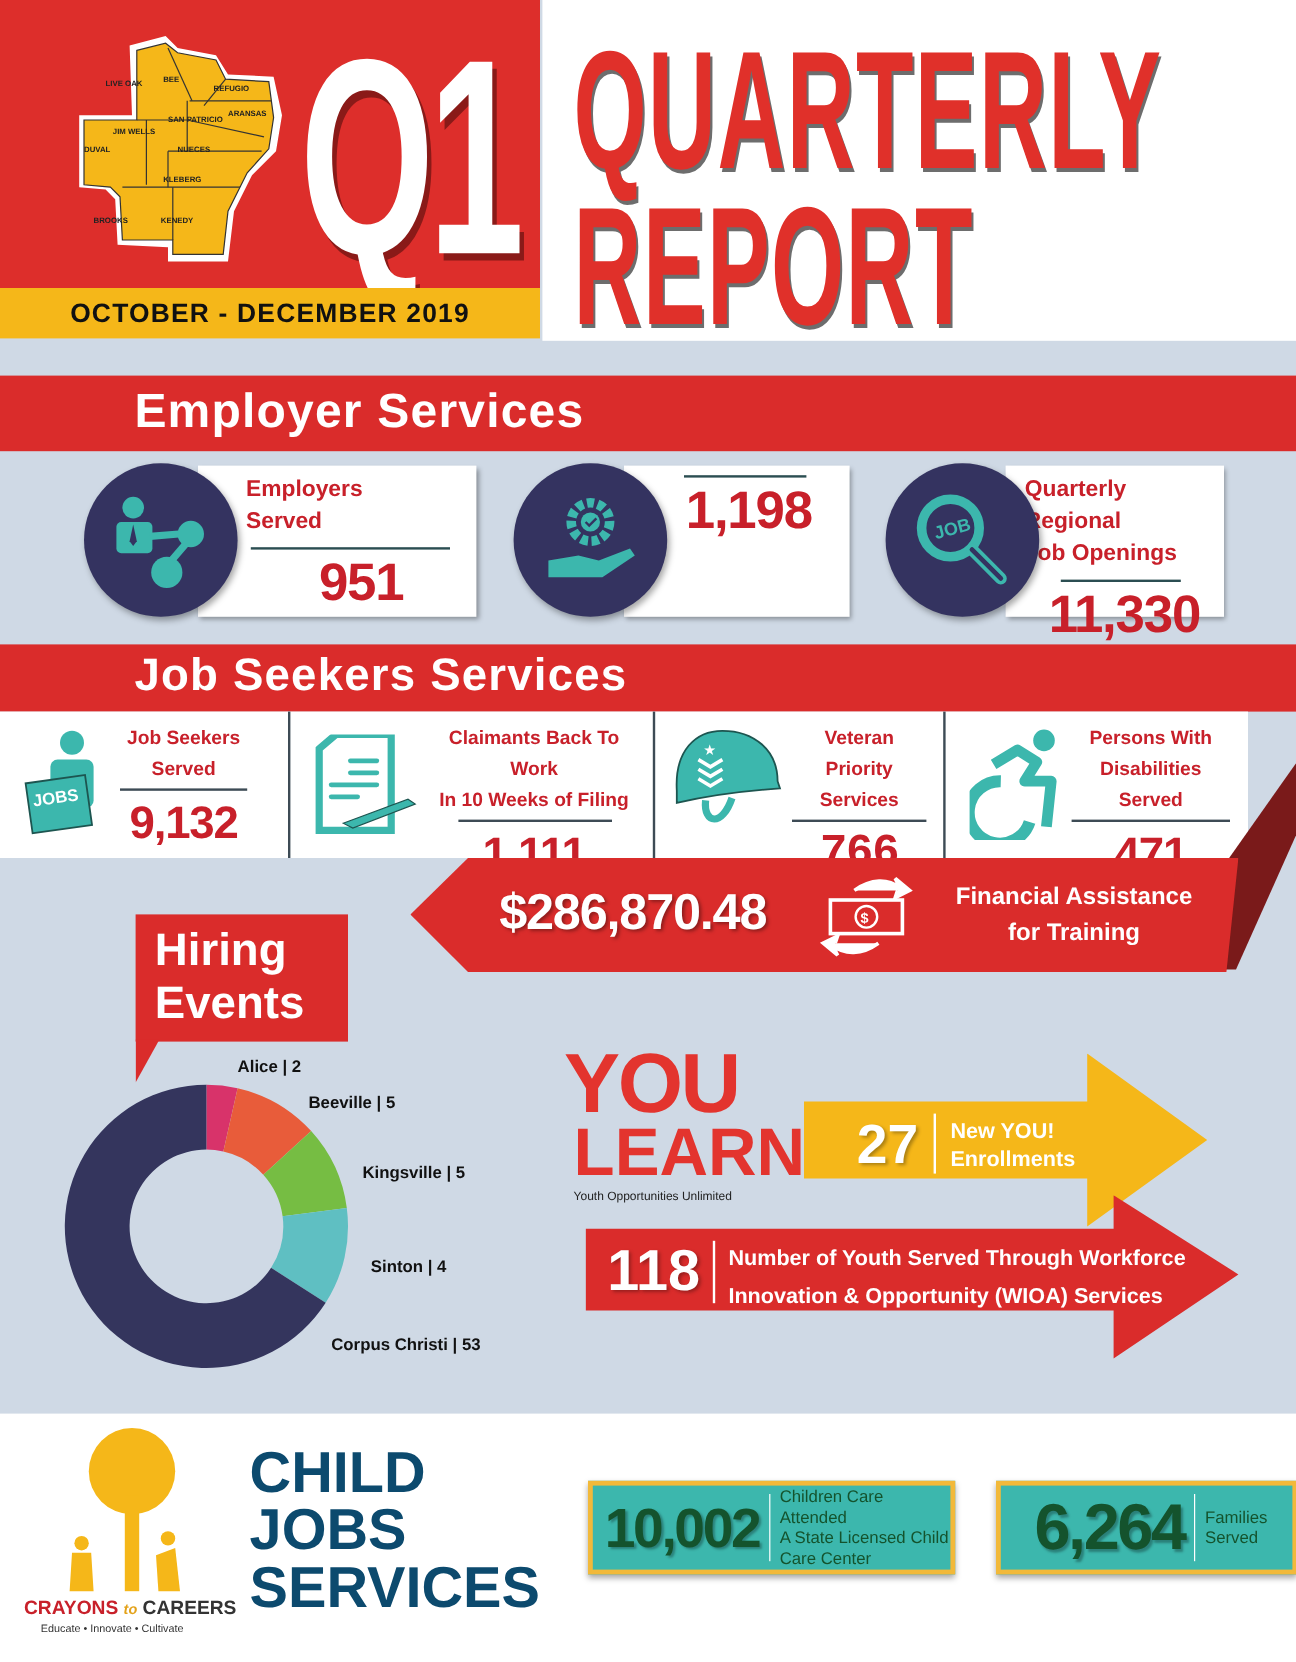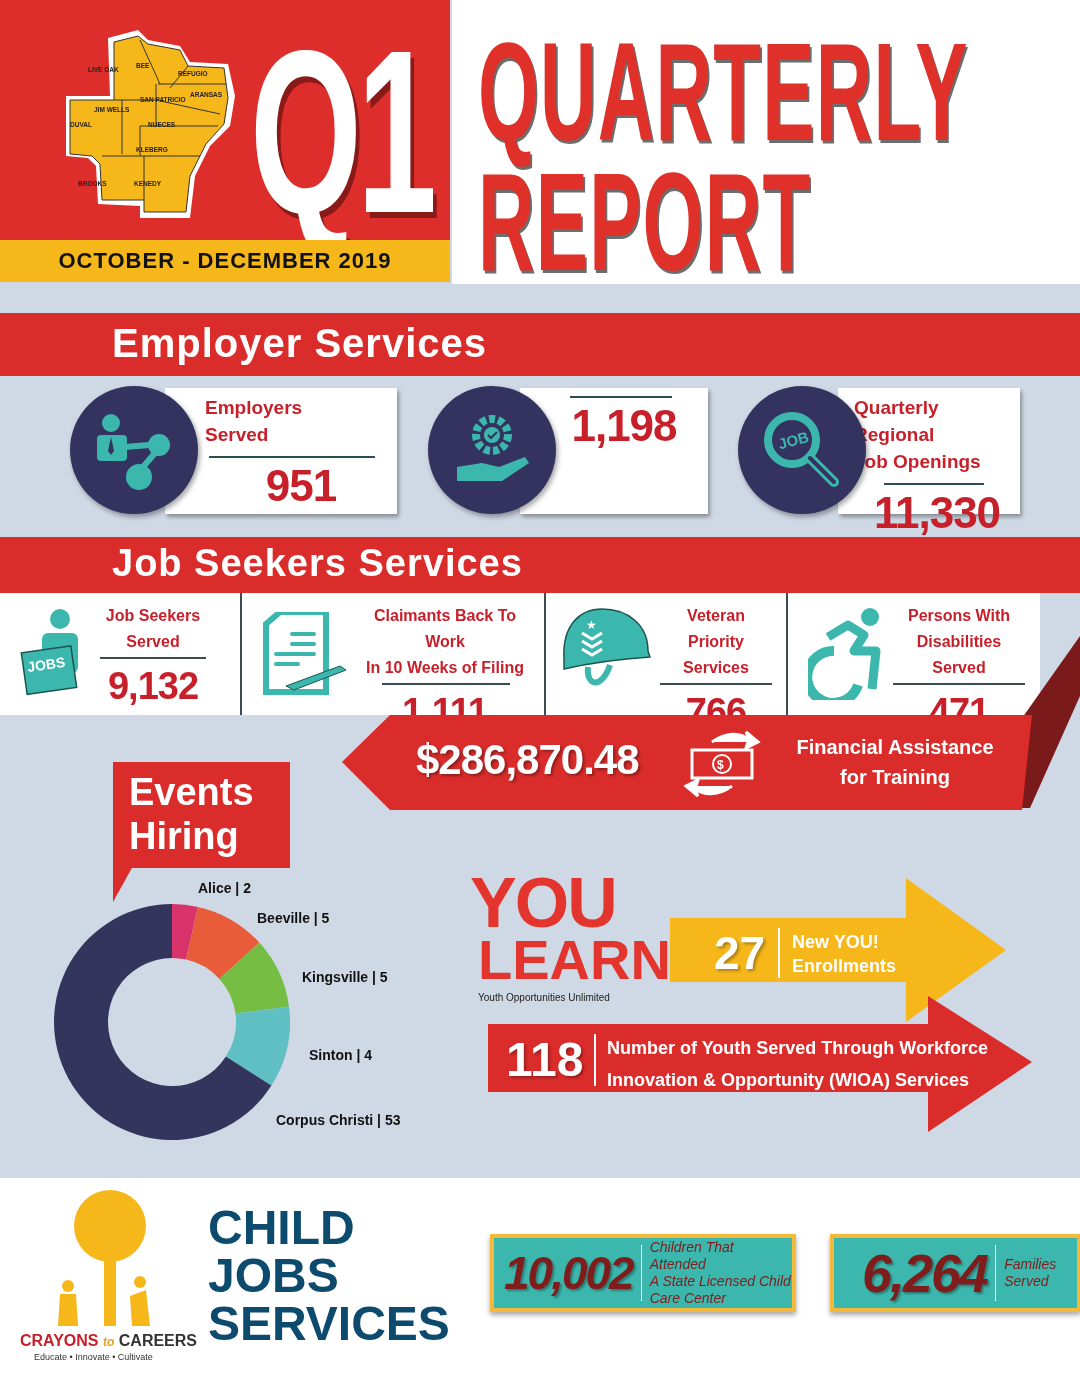--- a/index.html
+++ b/index.html
@@ -40,21 +40,21 @@
   .fin-text { color:#fff; font-weight:700; }
 
   .hiring { left: 113px; top: 762px; width: 177px; height: 106px; background: #da2c2b; color: #fff; font-weight: 900; font-size: 38px; line-height: 44px; padding: 8px 0 0 16px; }
 
   .pie-label { font-size: 14px; font-weight: 700; color: #111; white-space: nowrap; }
 
   .you-text { color:#e3342e; font-weight:900; }
 
   .child-white { left: 0; top: 1178px; width: 1080px; height: 207px; background: #fff; }
   .child-title { left: 208px; top: 1204px; font-size: 48px; font-weight: 700; line-height: 48px; color: #0c4a6e; }
-  .teal-card { background: #3cb7ad; border: 4px solid #f2b93a; box-shadow: 0 3px 5px rgba(0,0,0,0.35); color:#7f1d1d; display:flex; align-items:center;font-style:italic; }
+  .teal-card { background: #3cb7ad; border: 4px solid #f2b93a; box-shadow: 0 3px 5px rgba(0,0,0,0.35); color:#14532d; display:flex; align-items:center; }
   .teal-num { font-weight: 700; font-size: 46px; letter-spacing: -2px; text-shadow: 2px 2px 2px rgba(0,0,0,0.3);}
   .teal-sep { width: 1px; height: 56px; background: #fff; margin: 0 8px; }
   .teal-desc { font-size: 14px; line-height: 17px; }
 </style>
 </head>
 <body>
 
 <div class="abs hdr-red"></div>
 <svg class="abs" style="left:30px;top:26px;" width="215" height="200" viewBox="0 0 215 200">
   <path d="M78 12 L108 4 L118 14 L150 20 L160 36 L198 38 L205 70 L200 100 L180 120 L165 150 L160 192 L110 192 L110 180 L68 178 L66 140 L58 132 L36 130 L36 70 L80 70 Z" fill="#fff"></path>
@@ -205,21 +205,21 @@
       </g>
       <text x="26" y="24" font-size="12" fill="#fff">★</text>
     </svg>
 </div>
 <div class="abs" style="left:660px;top:603px;width:112px;">
   <div class="jlabel">
       <div>Veteran Priority</div>
       <div>Services</div>
     </div>
   <div class="jrule" style="margin-top:2px;"></div>
-  <div class="jvalue" style="margin-top:8px;">766</div>
+  <div class="jvalue" style="margin-top:8px;font-family:Liberation Mono, monospace;">766</div>
 </div>
 
 <div class="abs" style="left:808px;top:605px;">
   <svg width="80" height="95" viewBox="0 0 80 95">
       <circle cx="62" cy="12" r="9" fill="#3cb7ad"></circle>
       <path d="M20 32 L40 20 L56 30 L46 46 L68 46 L64 84" stroke="#3cb7ad" stroke-width="9" fill="none" stroke-linejoin="round"></path>
       <path d="M50 80 A26 26 0 1 1 26 46" stroke="#3cb7ad" stroke-width="10" fill="none"></path>
     </svg>
 </div>
 <div class="abs" style="left:893px;top:603px;width:132px;">
@@ -243,22 +243,22 @@
       <text x="35" y="41" font-size="12" font-weight="700" fill="#fff" font-family="Liberation Sans, sans-serif">$</text>
       <path d="M50 58 C36 68 22 68 12 60 L16 68 L4 58 L16 52 L14 58" stroke="#fff" stroke-width="3" fill="#fff"></path>
     </svg>
 </div>
 <div class="abs fin-text" style="left:790px;top:732px;width:210px;text-align:center;font-size:20px;line-height:30px;">
   <div>Financial Assistance</div>
     <div>for Training</div>
 </div>
 
 <div class="abs hiring">
-  <div>Events</div>
-    <div>Hiring</div>
+  <div>Hiring</div>
+    <div>Events</div>
 </div>
 <svg class="abs" style="left:113px;top:866px;" width="50" height="40" viewBox="0 0 50 40">
     <polygon points="0,0 20,0 0,36" fill="#da2c2b"></polygon>
   </svg>
 
 <svg class="abs" style="left:50px;top:900px;" width="250" height="250" viewBox="0 0 250 250">
   <g transform="translate(122,122)">
     <path d="M0,-118 A118,118 0 0,1 26.0,-115.1 L14.1,-62.4 A64,64 0 0,0 0,-64 Z" fill="#d8336a"></path>
     <path d="M26.0,-115.1 A118,118 0 0,1 87.3,-79.4 L47.4,-43.1 A64,64 0 0,0 14.1,-62.4 Z" fill="#e85c3a"></path>
     <path d="M87.3,-79.4 A118,118 0 0,1 117.0,-15.4 L63.5,-8.4 A64,64 0 0,0 47.4,-43.1 Z" fill="#76bd43"></path>
@@ -313,21 +313,21 @@
 <div class="abs child-title">
   <div>CHILD</div>
     <div>JOBS</div>
     <div>SERVICES</div>
 </div>
 
 <div class="abs teal-card" style="left:490px;top:1234px;width:306px;height:78px;padding-left:10px;">
   <div class="teal-num">10,002</div>
   <div class="teal-sep"></div>
   <div class="teal-desc">
-    <div>Children That Attended</div>
+    <div>Children Care Attended</div>
       <div>A State Licensed Child</div>
       <div>Care Center</div>
   </div>
 </div>
 <div class="abs teal-card" style="left:830px;top:1234px;width:251px;height:78px;padding-left:28px;">
   <div class="teal-num" style="font-size:54px;">6,264</div>
   <div class="teal-sep"></div>
   <div class="teal-desc">
     <div>Families</div>
       <div>Served</div>

